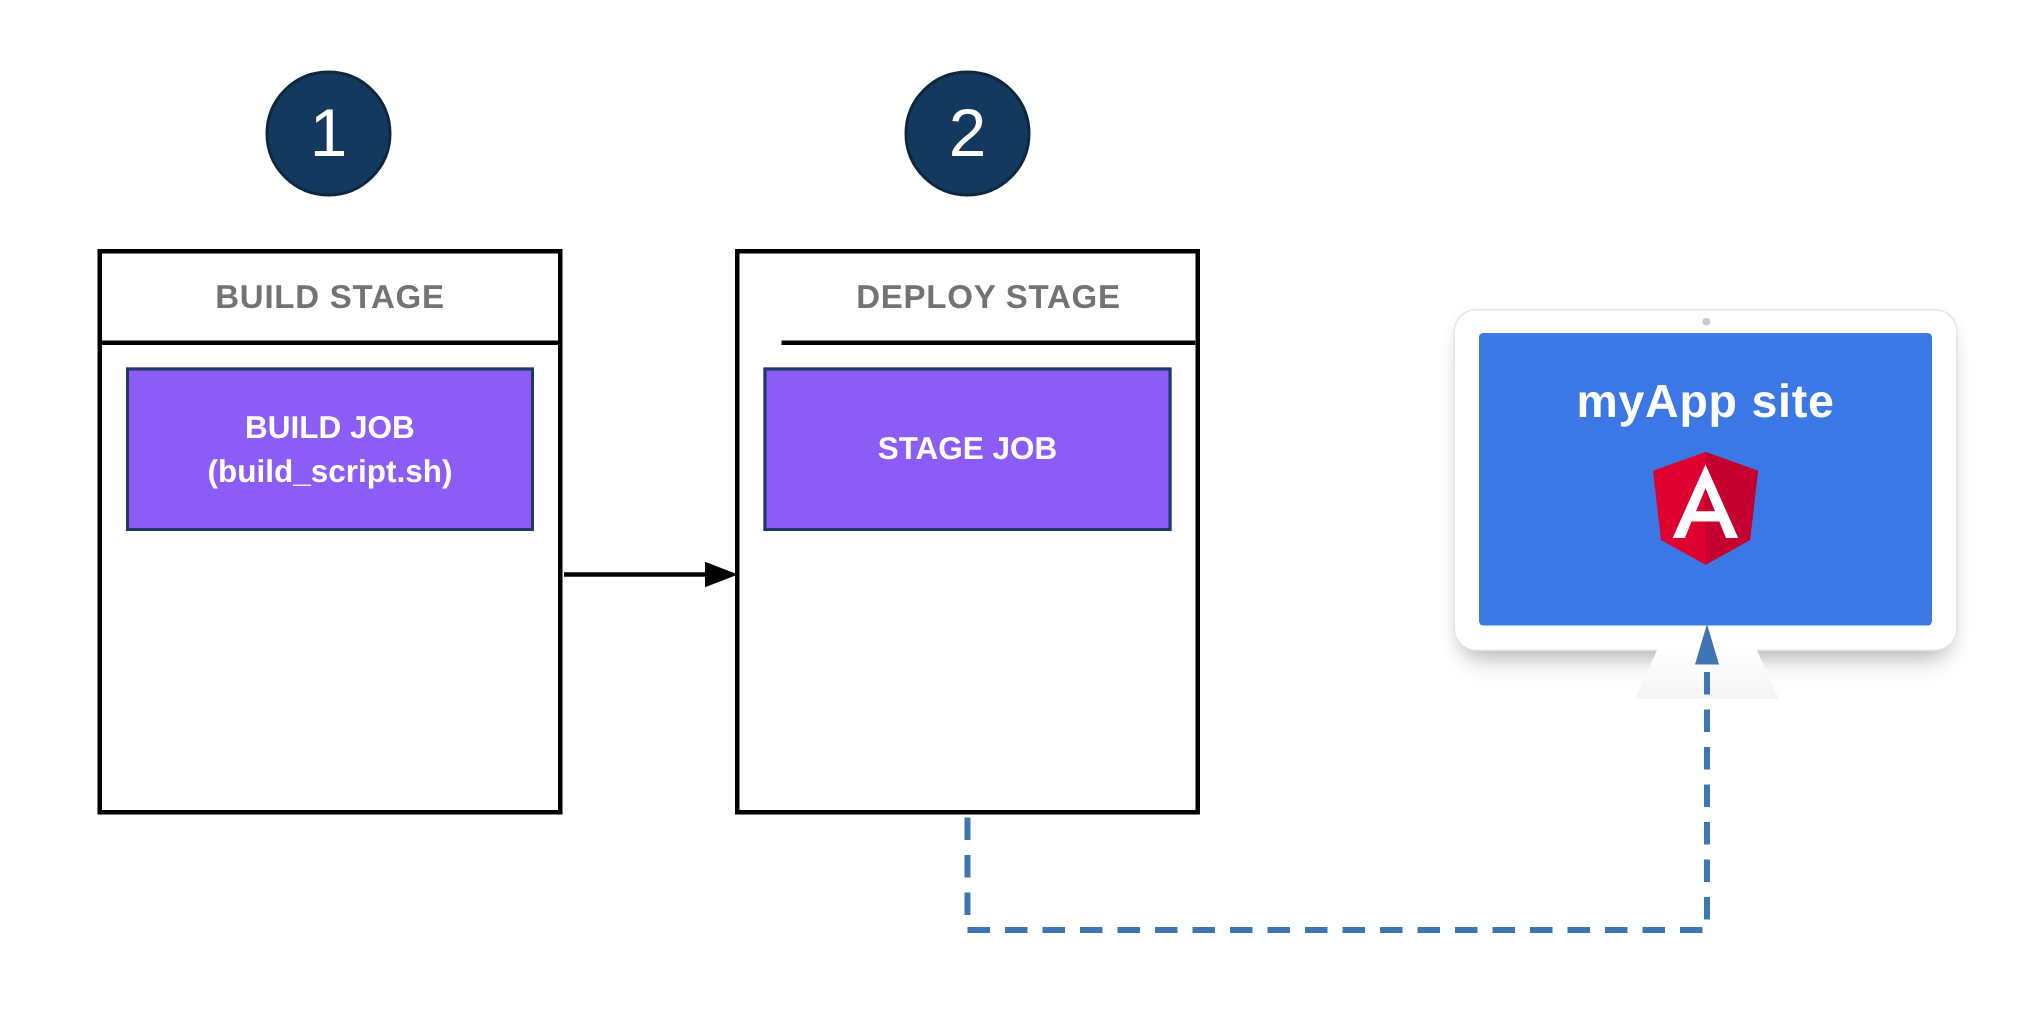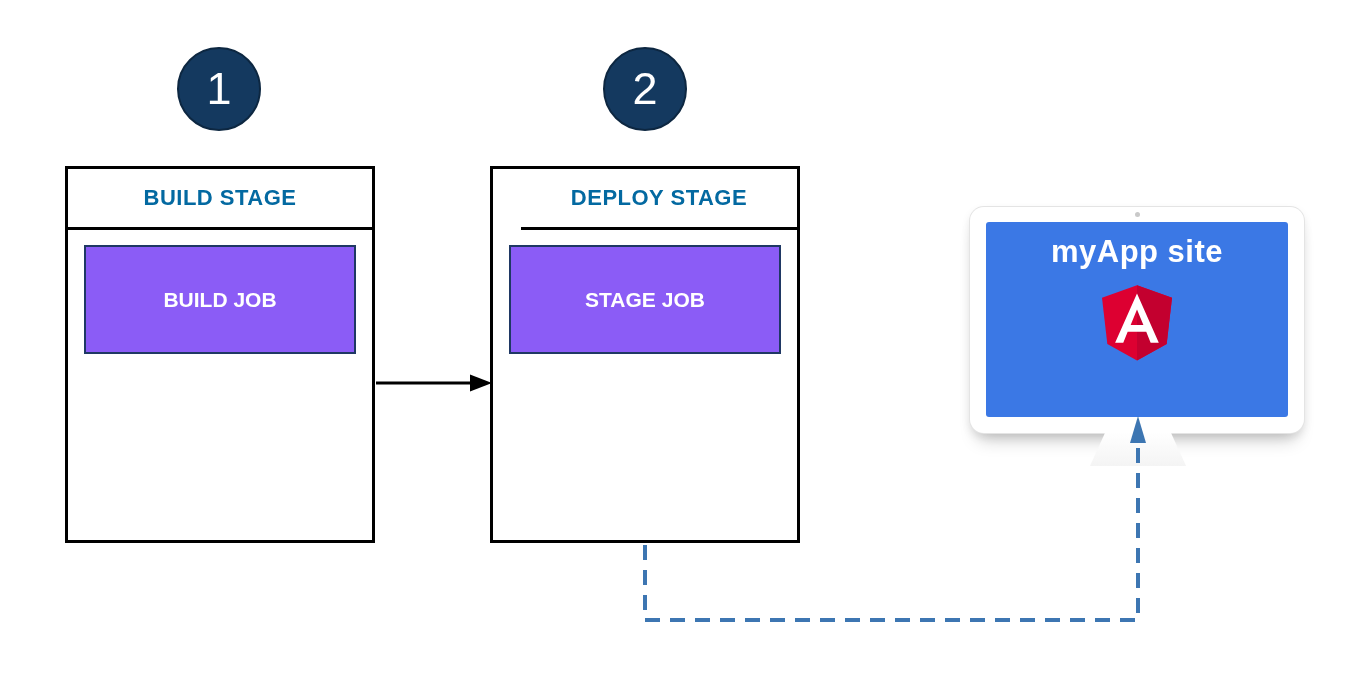--- a/index.html
+++ b/index.html
@@ -48,21 +48,21 @@
   .stage-1 { left: 65px; }
   .stage-2 { left: 490px; padding-left: 28px; }
   .stage-header {
     height: 58px;
     border-bottom: 3px solid #000000;
     display: flex;
     align-items: center;
     justify-content: center;
     font-size: 22px;
     font-weight: 700;
-    color: #0369a1;
+    color: #737373;
     letter-spacing: 0.5px;
   }
   .job-box {
     position: absolute;
     left: 16px;
     top: 76px;
     width: 272px;
     height: 109px;
     box-sizing: border-box;
     background: #8b5cf6;
@@ -105,21 +105,21 @@
     width: 302px;
     height: 195px;
     background: #3b78e5;
     border-radius: 3px;
     overflow: hidden;
     display: flex;
     flex-direction: column;
     align-items: center;
   }
   .screen-title {
-    margin-top: 12px;
+    margin-top: 28px;
     color: #ffffff;
     font-size: 31px;
     font-weight: 700;
     letter-spacing: 0.5px;
   }
   .angular-logo {
     width: 94px;
     height: 94px;
     margin-top: 4px;
   }
@@ -153,20 +153,21 @@
     <span>1</span>
   </div>
   <div class="badge badge-2">
     <span>2</span>
   </div>
 
   <div class="stage stage-1">
     <div class="stage-header">BUILD STAGE</div>
     <div class="job-box">
       <span>BUILD JOB</span>
+      <span>(build_script.sh)</span>
     </div>
   </div>
 
   <div class="stage stage-2">
     <div class="stage-header">DEPLOY STAGE</div>
     <div class="job-box">
       <span>STAGE JOB</span>
     </div>
   </div>
 

